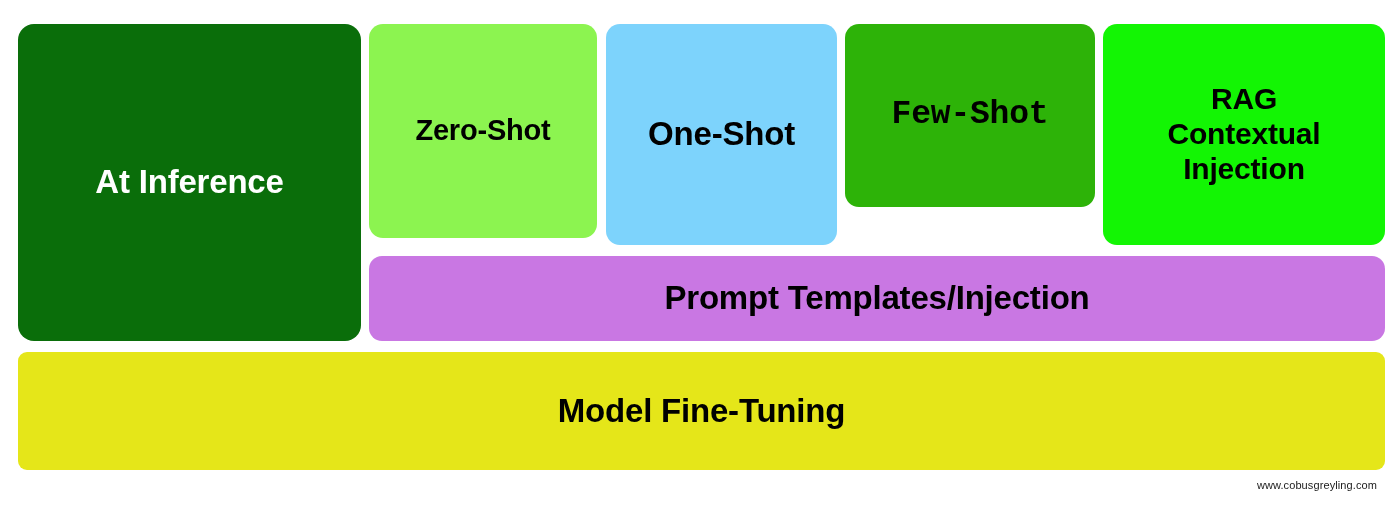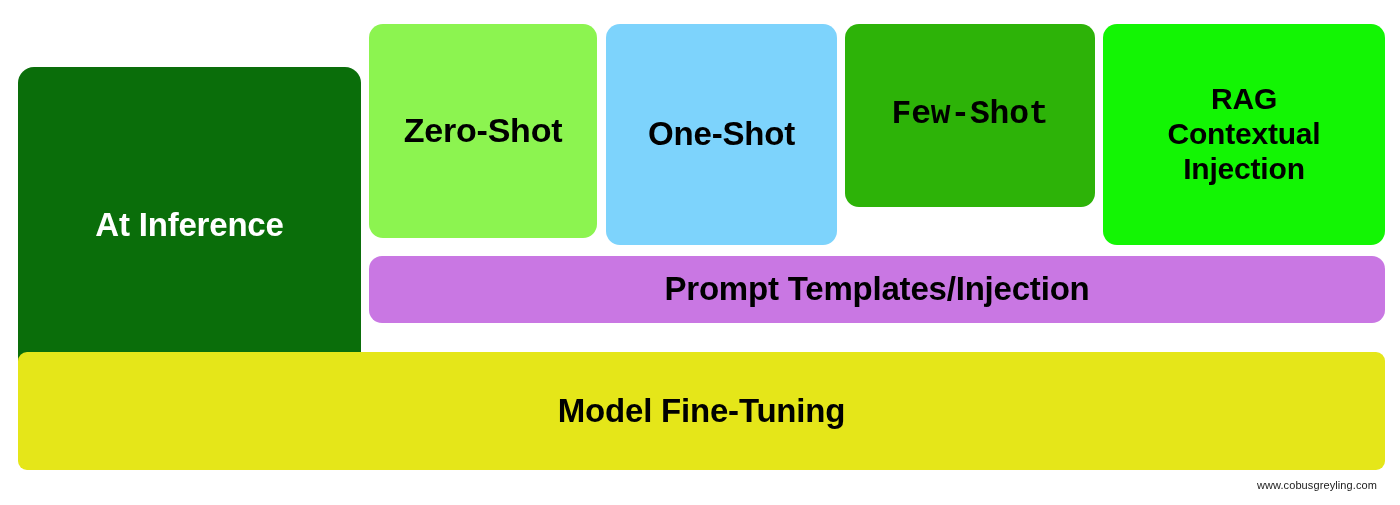--- a/index.html
+++ b/index.html
@@ -42,31 +42,30 @@
   
   .card-inference {
     left: 18px;
     top: 24px;
     width: 343px;
     height: 317px;
     background: #0a6e0a;
     color: #ffffff;
     font-size: 33px;
     border-radius: 16px;
-    margin-top: 43px;
   }
 
   
   .card-zero {
     left: 369px;
     top: 24px;
     width: 228px;
     height: 214px;
     background: #8cf450;
-    font-size: 34px;
+    font-size: 29px;
   }
 
   .card-one {
     left: 606px;
     top: 24px;
     width: 231px;
     height: 221px;
     background: #7dd3fc;
     font-size: 33px;
   }
@@ -90,21 +89,21 @@
     font-size: 30px;
   }
 
   .card-rag .lines span { display: block; }
 
   
   .card-prompt {
     left: 369px;
     top: 256px;
     width: 1016px;
-    height: 67px;
+    height: 85px;
     background: #c977e3;
     font-size: 33px;
     border-radius: 13px;
   }
 
   
   .card-finetune {
     left: 18px;
     top: 352px;
     width: 1367px;

